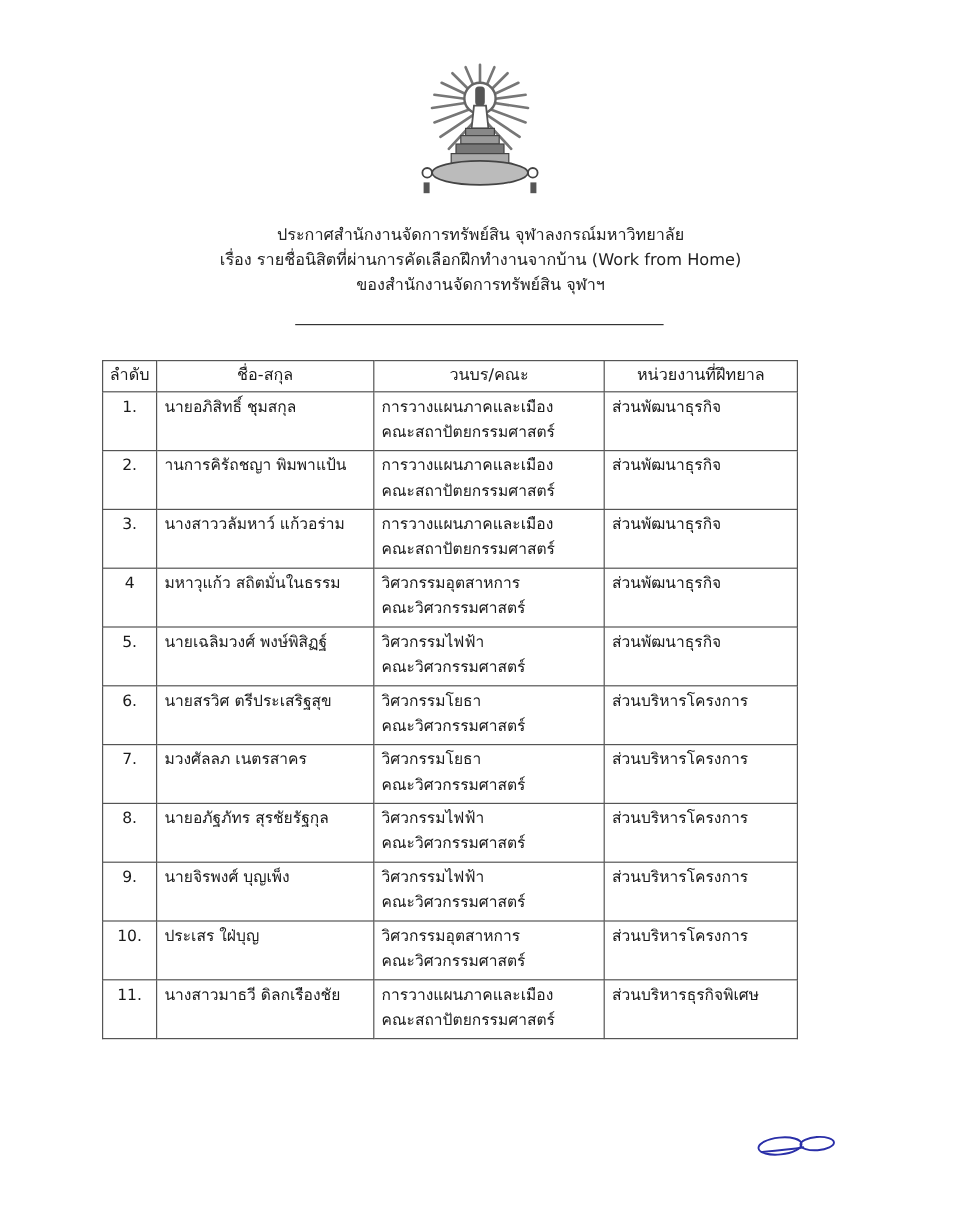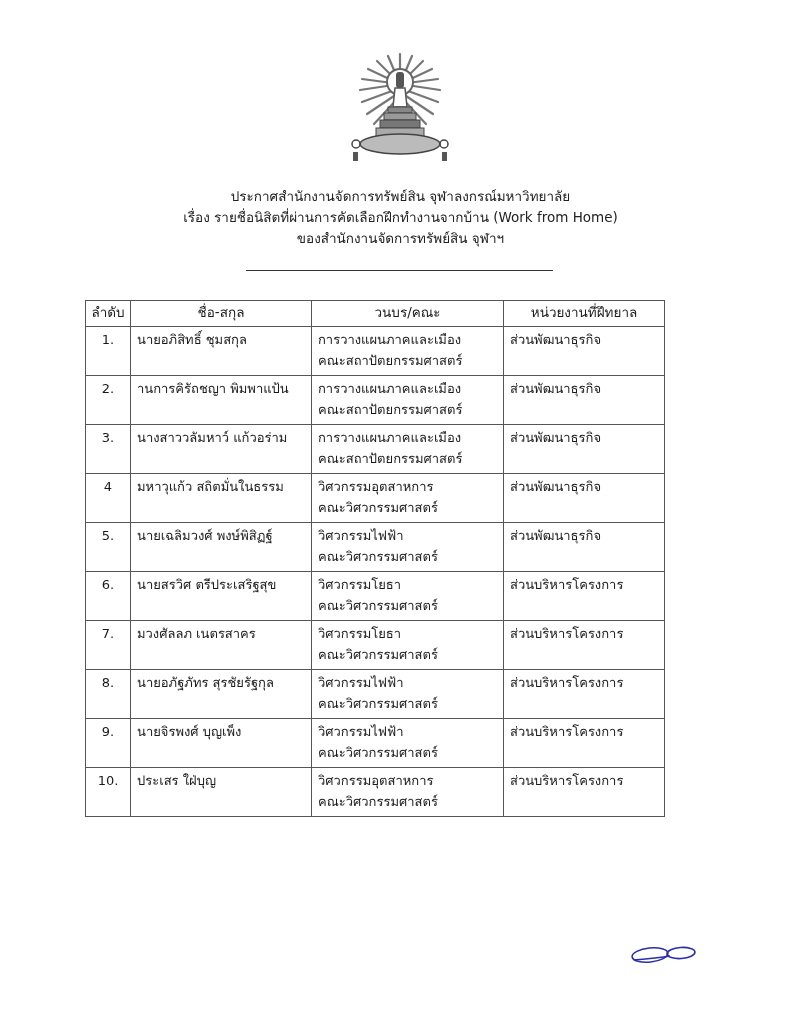--- a/index.html
+++ b/index.html
@@ -157,20 +157,29 @@
   </tr>
       <tr>
     <td class="num">10.</td>
     <td>ประเสร  ใฝ่บุญ</td>
     <td>
       <div>วิศวกรรมอุตสาหการ</div>
       <div>คณะวิศวกรรมศาสตร์</div>
     </td>
     <td>ส่วนบริหารโครงการ</td>
   </tr>
+      <tr>
+    <td class="num">11.</td>
+    <td>นางสาวมาธวี  ดิลกเรืองชัย</td>
+    <td>
+      <div>การวางแผนภาคและเมือง</div>
+      <div>คณะสถาปัตยกรรมศาสตร์</div>
+    </td>
+    <td>ส่วนบริหารธุรกิจพิเศษ</td>
+  </tr>
     </tbody>
 </table>
 
 <div class="sig">
   <svg width="70" height="24" viewBox="0 0 70 24">
     <g fill="none" stroke="#2a2fa8" stroke-width="1.6">
       <ellipse cx="22" cy="13" rx="18" ry="7" transform="rotate(-6 22 13)"></ellipse>
       <ellipse cx="53" cy="11" rx="14" ry="5.5" transform="rotate(-4 53 11)"></ellipse>
       <path d="M6 18 Q30 16 42 14"></path>
     </g>

